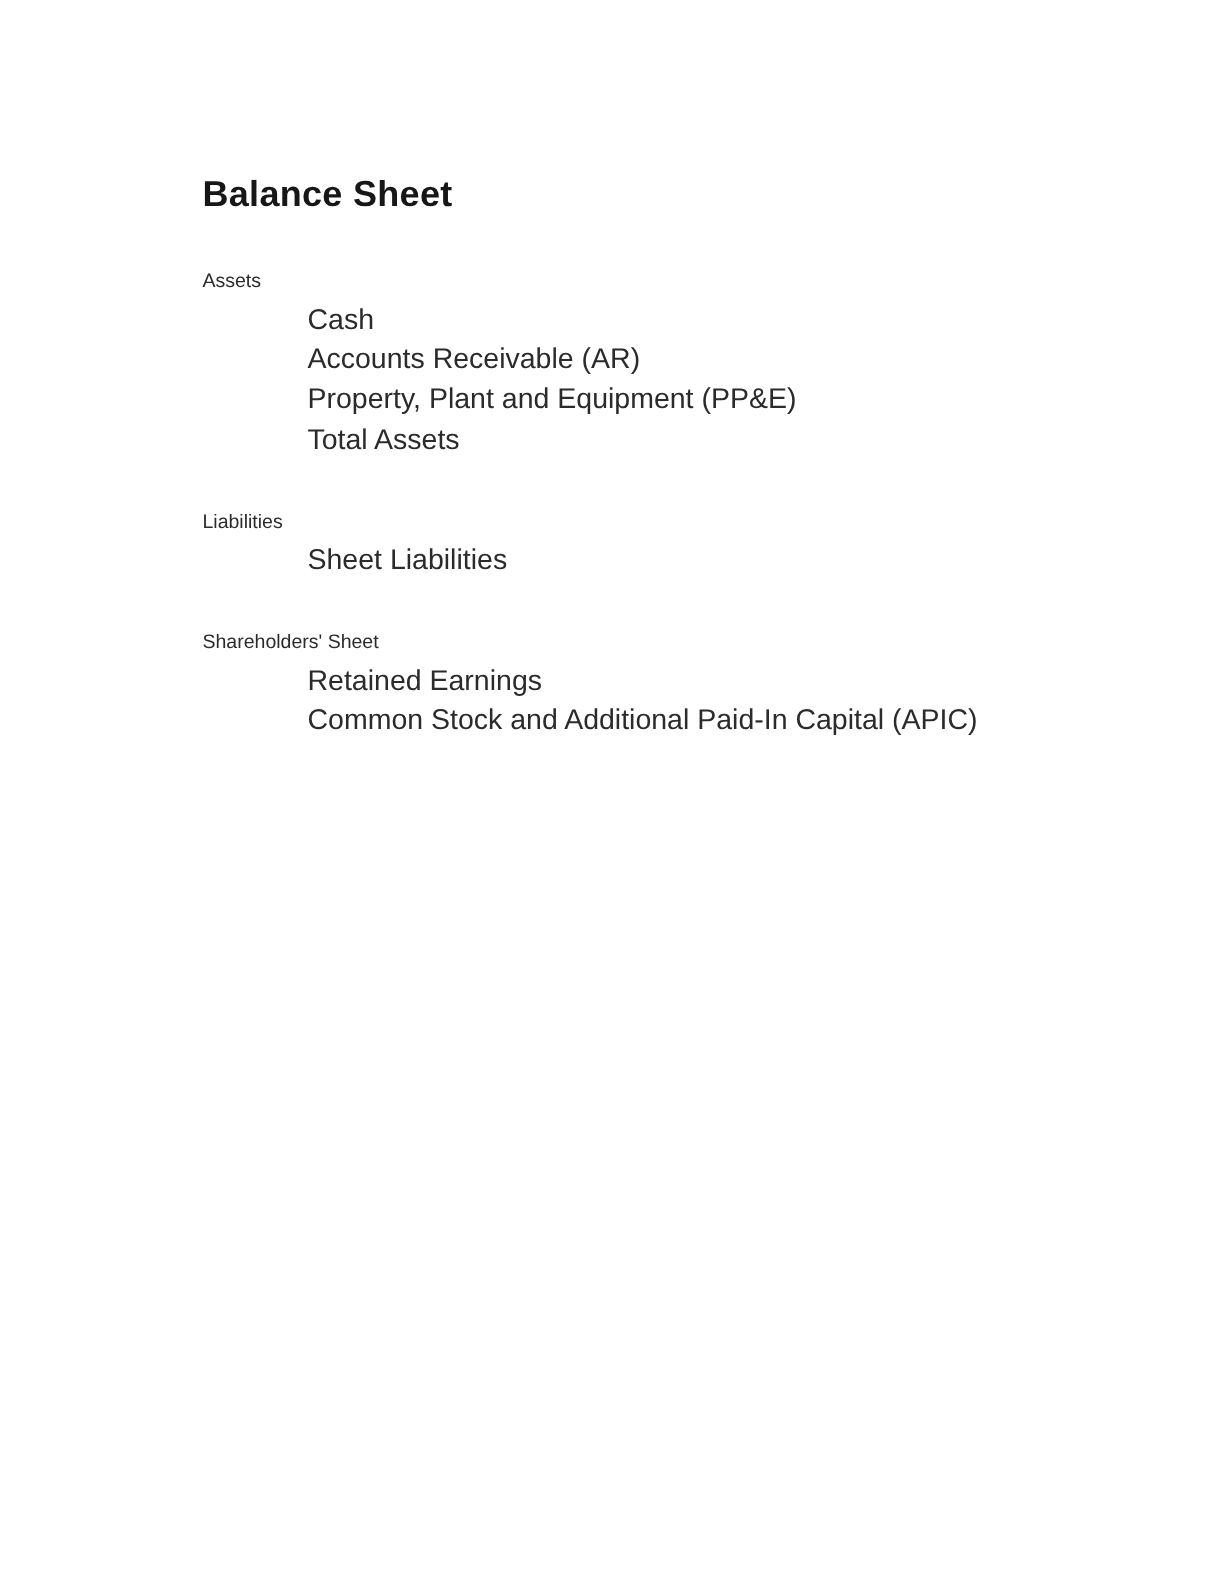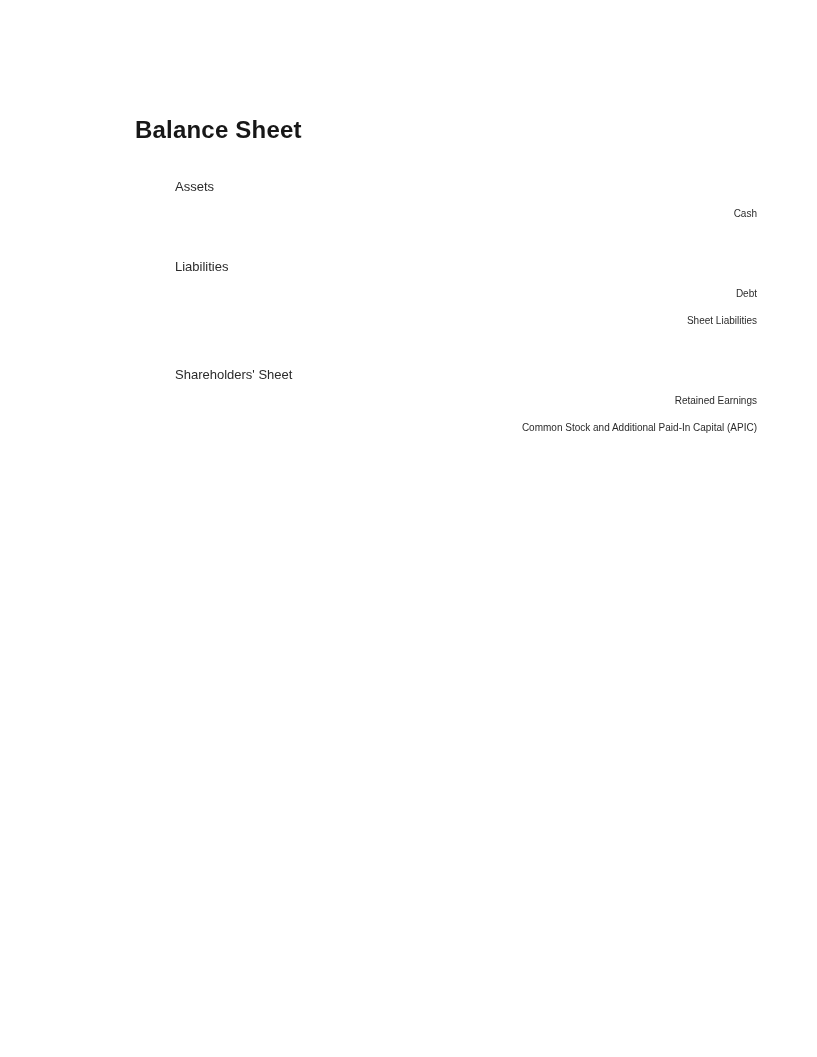--- a/index.html
+++ b/index.html
@@ -35,47 +35,47 @@
   }
   .section + .section {
     margin-top: 27px; 
   }
   .section-heading {
     font-size: 13px;
     line-height: 26.7px;
     font-weight: 400;
     color: #2b2b2b;
     white-space: nowrap;
-    margin-left: 40px;
   }
   .line-item {
-    font-size: 10px;
+    font-size: 19px;
     line-height: 26.7px;
     font-weight: 400;
     color: #2b2b2b;
     padding-left: 70px; 
     white-space: nowrap;
-    text-align: right;
   }
 </style>
 </head>
 <body>
 
 <div class="page">
 
   <h1 class="doc-title">Balance Sheet</h1>
 
   <div class="section">
     <div class="section-heading">Assets</div>
     <div class="line-item">Cash</div>
+    <div class="line-item">Accounts Receivable (AR)</div>
+    <div class="line-item">Property, Plant and Equipment (PP&amp;E)</div>
+    <div class="line-item">Total Assets</div>
   </div>
 
   <div class="section">
     <div class="section-heading">Liabilities</div>
-    <div class="line-item">Debt</div>
     <div class="line-item">Sheet Liabilities</div>
   </div>
 
   <div class="section">
     <div class="section-heading">Shareholders' Sheet</div>
     <div class="line-item">Retained Earnings</div>
     <div class="line-item">Common Stock and Additional Paid-In Capital (APIC)</div>
   </div>
 
 </div>

